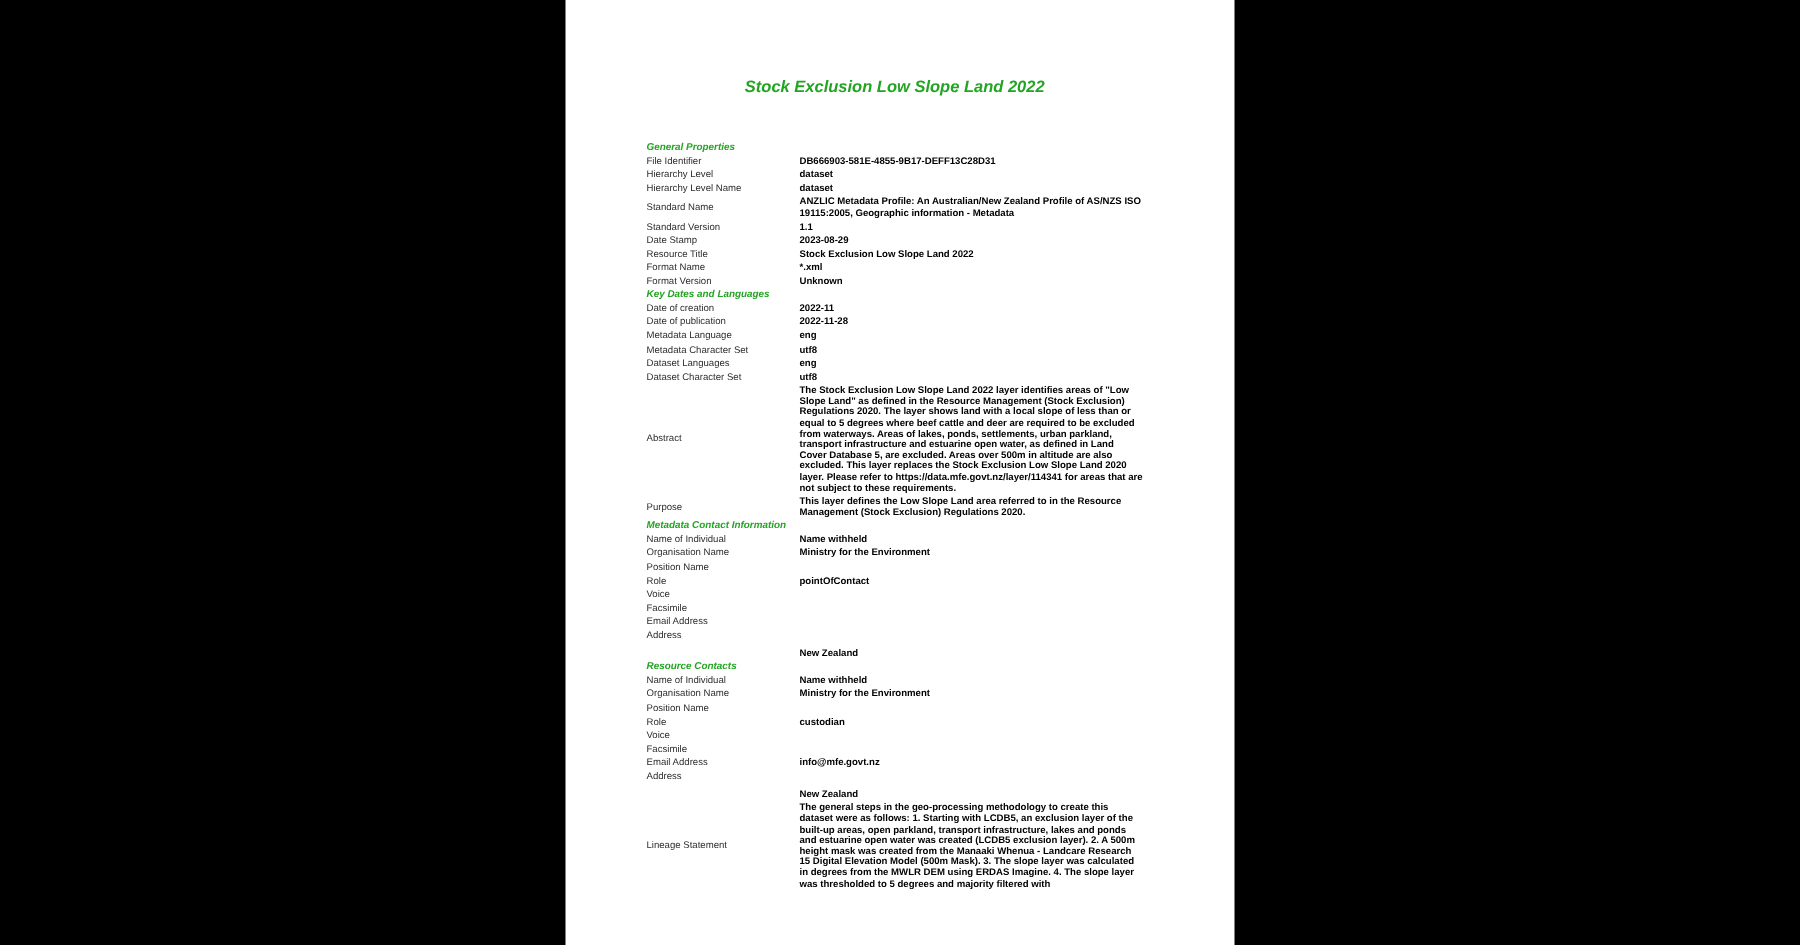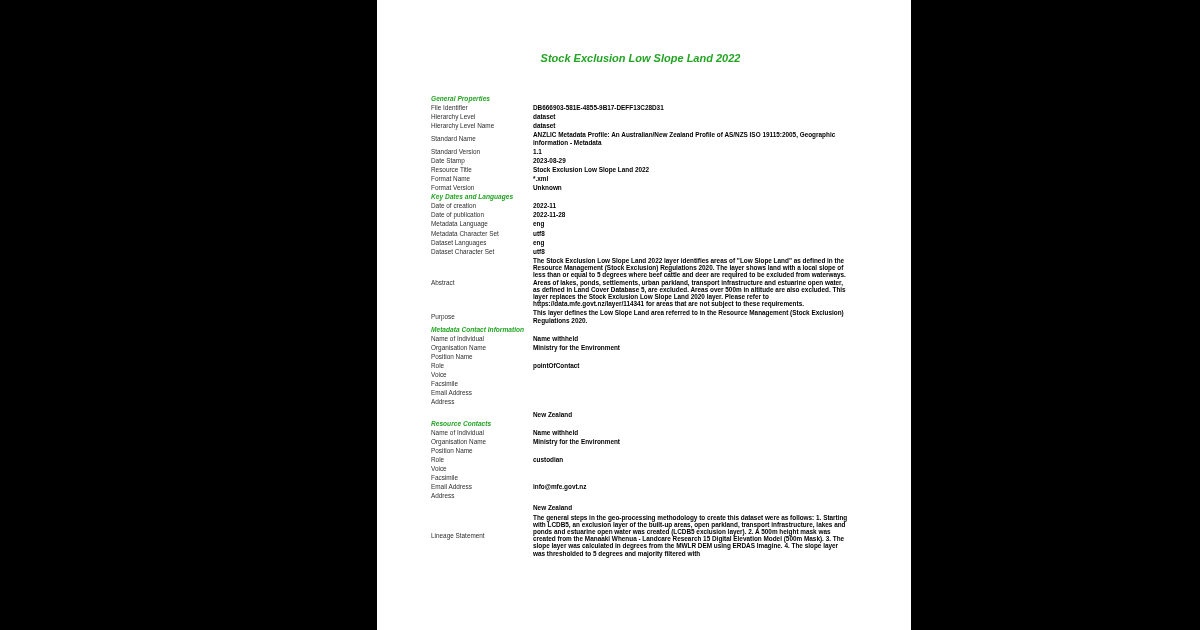--- a/index.html
+++ b/index.html
@@ -4,21 +4,21 @@
 <style>
   :root { --green:#23a423; --label:#2e2e2e; --value:#000000; }
   * { box-sizing:border-box; }
   html,body { margin:0; padding:0; }
   body {
     width:1200px; height:630px; position:relative; overflow:hidden;
     background:#000;
     font-family:"Liberation Sans", sans-serif;
   }
   .page {
-    position:absolute; left:377px; top:0; width:534px; height:630px;
+    position:absolute; left:377px; top:0; width:446px; height:630px;
     background:#fff; padding:52px 61px 0 54px;
   }
   .title {
     margin:0; text-align:center;
     color:var(--green); font-weight:bold; font-style:italic;
     font-size:11px; line-height:13px;
   }
   .table { margin-top:29px; }
   .heading {
     display:flex; align-items:center; min-height:9.1px;

